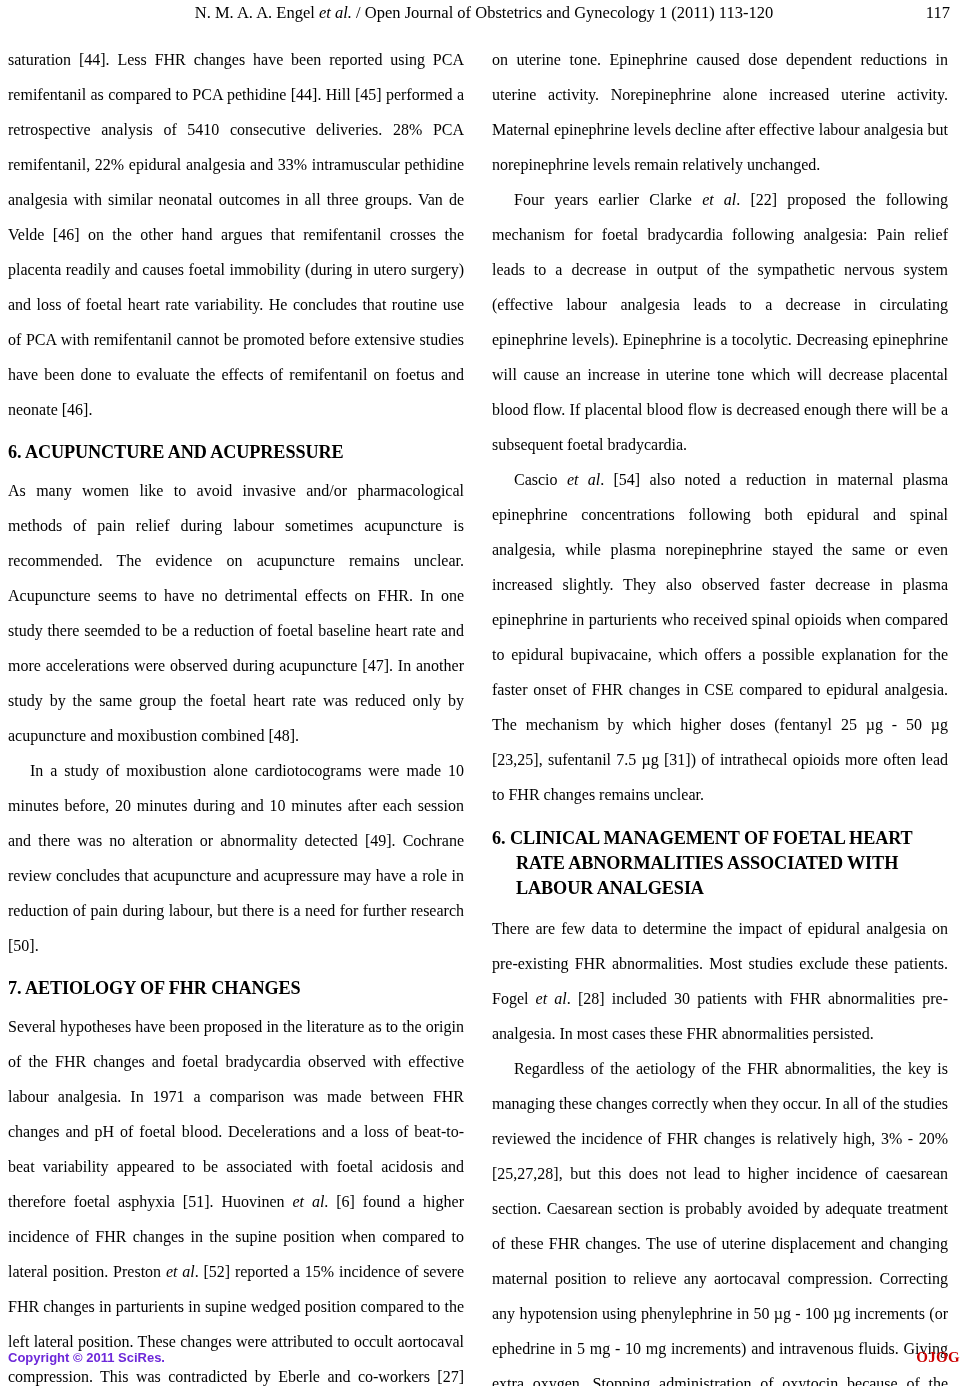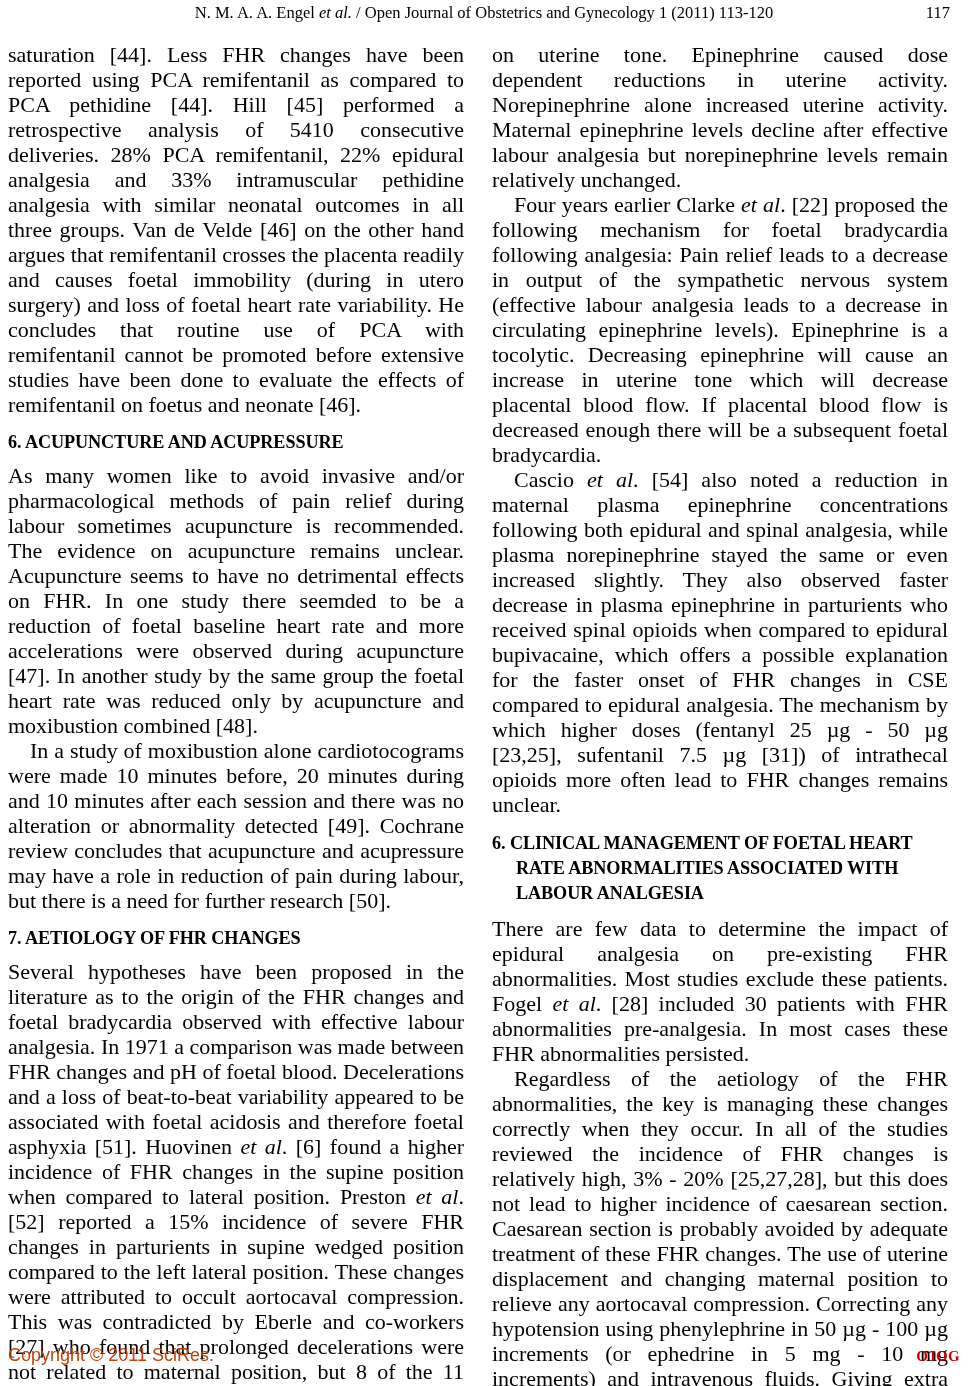--- a/index.html
+++ b/index.html
@@ -53,22 +53,22 @@
     margin-top: 14px;
     align-items: flex-start;
   }
   .col {
     width: 456px;
     flex: 0 0 456px;
   }
 
   p.body-text {
     margin: 0;
-    font-size: 22px;
-    line-height: 25px;
+    font-size: 16px;
+    line-height: 35px;
     text-align: justify;
     text-justify: inter-word;
     hyphens: none;
   }
   p.body-text.indent {
     text-indent: 22px;
   }
   p.body-text i { font-style: italic; }
 
   h2.section-head {
@@ -91,23 +91,23 @@
     position: absolute;
     left: 8px;
     right: 8px;
     bottom: 22px;
     display: flex;
     justify-content: space-between;
     align-items: baseline;
   }
   .footer .copyright {
     font-family: "Liberation Sans", "DejaVu Sans", sans-serif;
-    font-weight: normal;
-    font-size: 18px;
-    color: #c2410c;
+    font-weight: bold;
+    font-size: 13px;
+    color: #6d28d9;
   }
   .footer .journal-mark {
     font-family: "Liberation Serif", "DejaVu Serif", serif;
     font-weight: bold;
     font-size: 15px;
     color: #cc0000;
     letter-spacing: 0.3px;
   }
 </style>
 </head>

